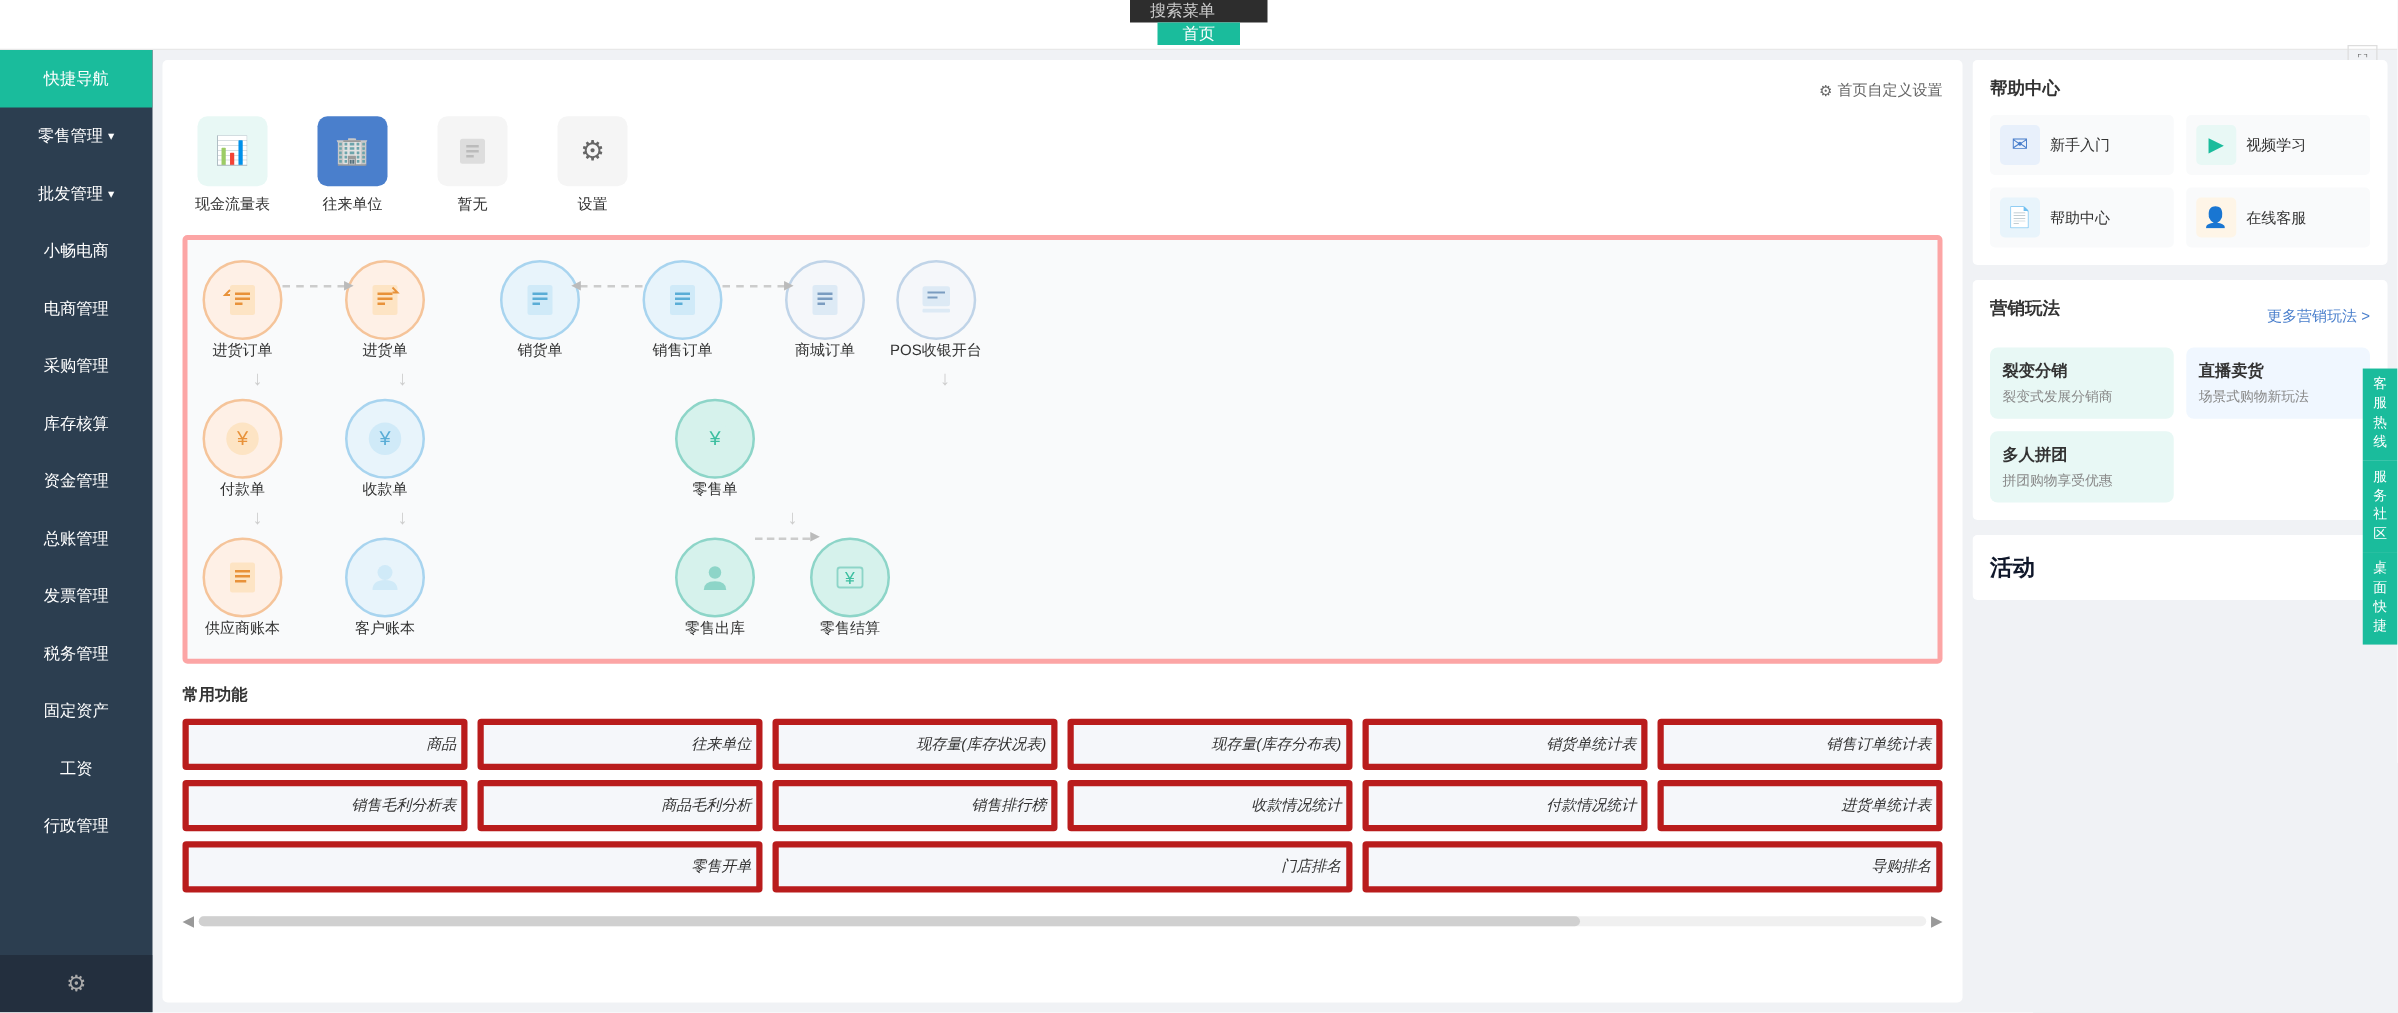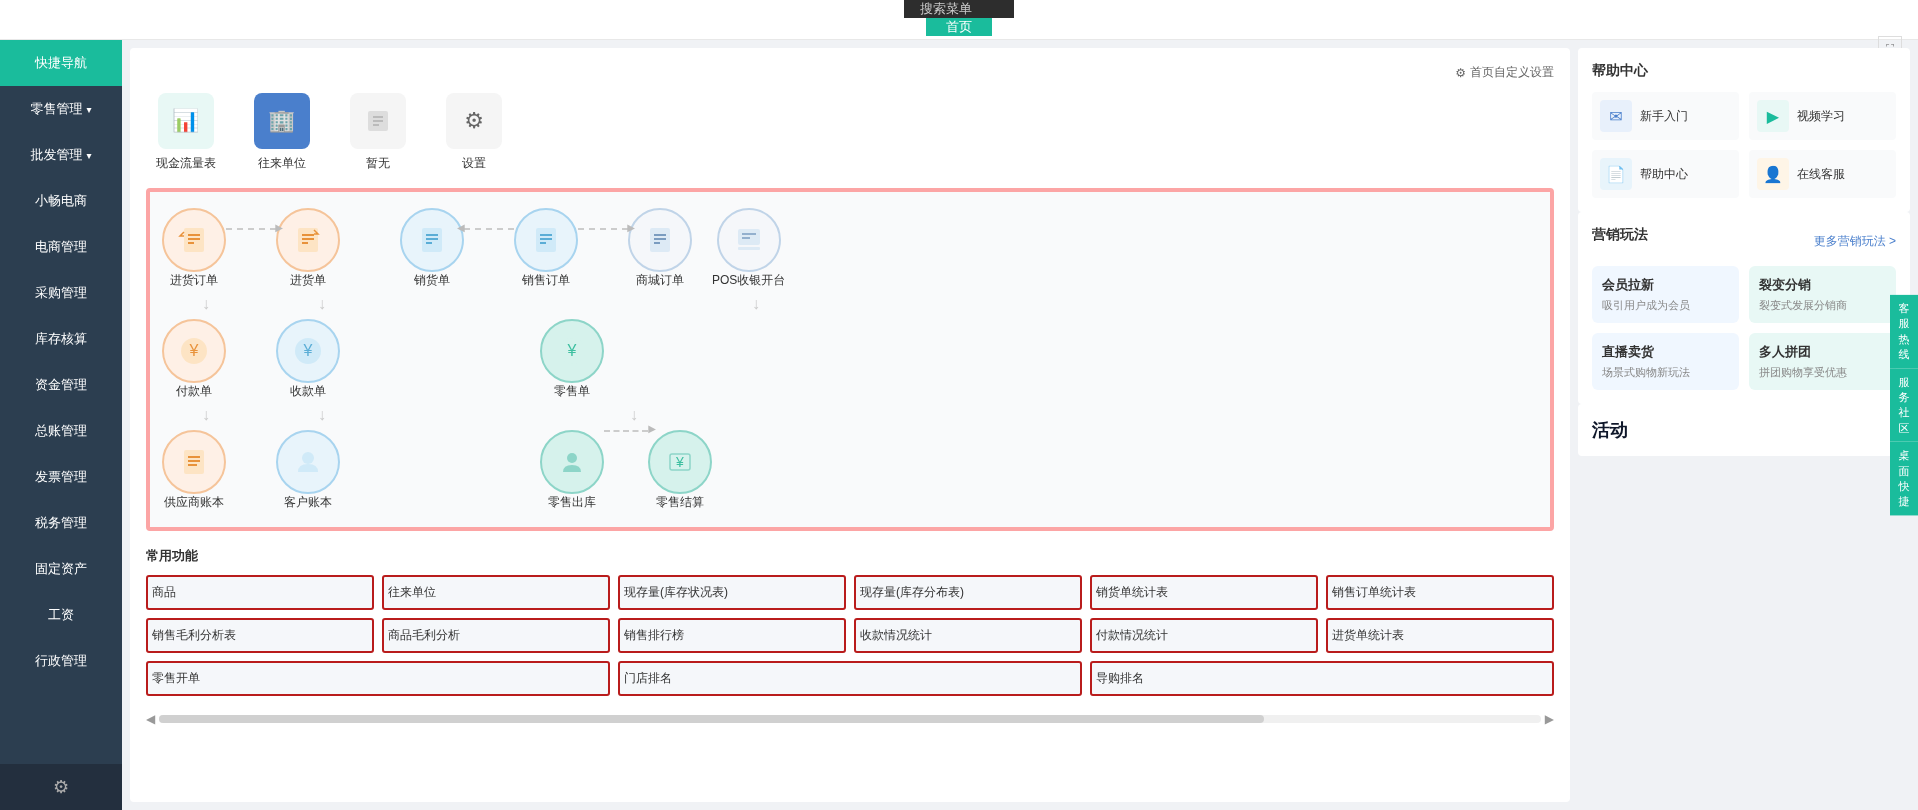--- a/index.html
+++ b/index.html
@@ -50,31 +50,31 @@
     .flow-circle.blue-light { background: #e8f4fb; color: #5aadd6; border: 2px solid #a8d4ef; }
     .flow-circle.teal-light { background: #e8f8f6; color: #3dbfa0; border: 2px solid #8dd5c8; }
     .flow-circle.gray-light { background: #f5f7fa; color: #7a9cc0; border: 2px solid #c0d4e8; }
     .flow-label { font-size: 12px; color: #333; text-align: center; }
     .flow-arrow-down { text-align: center; color: #ccc; font-size: 16px; margin: 2px auto; }
 
     
     .common-funcs { margin-bottom: 12px; }
     .section-title { font-size: 13px; font-weight: bold; color: #333; margin-bottom: 10px; }
     .func-grid { display: grid; grid-template-columns: repeat(6, 1fr); gap: 8px; margin-bottom: 8px; }
-    .func-btn { background: #f5f7fa; border: 2px solid #b91c1c; border-radius: 3px; padding: 7px 4px; text-align: left; font-size: 12px; color: #333; cursor: pointer; white-space: nowrap; overflow: hidden; text-overflow: ellipsis; }
+    .func-btn { background: #f5f7fa; border: 5px solid #b91c1c; border-radius: 3px; padding: 7px 4px; text-align: right; font-size: 12px; color: #333; cursor: pointer; white-space: nowrap; overflow: hidden; text-overflow: ellipsis; font-style: italic; }
     .func-grid-3 { display: grid; grid-template-columns: repeat(3, 1fr); gap: 8px; }
 
     
     .scroll-bar-area { display: flex; align-items: center; gap: 4px; padding: 4px 0; }
     .scroll-arrow { color: #999; cursor: pointer; font-size: 12px; }
     .scroll-track { flex: 1; height: 8px; background: #f0f0f0; border-radius: 4px; }
     .scroll-thumb { width: 80%; height: 100%; background: #d0d0d0; border-radius: 4px; }
 
     
-    .right-panel { width: 340px; flex-shrink: 0; padding: 8px 8px 8px 0; display: flex; flex-direction: column; gap: 0; overflow-y: auto; }
+    .right-panel { width: 340px; flex-shrink: 0; padding: 8px 8px 8px 0; display: flex; flex-direction: column; gap: 12px; overflow-y: auto; }
 
     
     .panel-card { background: #fff; border-radius: 4px; padding: 14px; }
     .panel-card-title { font-size: 14px; font-weight: bold; color: #333; margin-bottom: 12px; }
     .help-grid { display: grid; grid-template-columns: 1fr 1fr; gap: 10px; }
     .help-item { display: flex; align-items: center; gap: 8px; padding: 8px; background: #f9fafb; border-radius: 4px; cursor: pointer; }
     .help-icon { width: 32px; height: 32px; border-radius: 4px; display: flex; align-items: center; justify-content: center; font-size: 16px; }
     .help-icon.blue { background: #e8f0fb; color: #4a7fcc; }
     .help-icon.green { background: #e8f8f5; color: #1abc9c; }
     .help-icon.teal { background: #e8f4fb; color: #5aadd6; }
@@ -483,24 +483,20 @@
           </div>
         </div>
       </div>
 
       <div class="panel-card">
         <div class="marketing-header">
           <span class="panel-card-title">营销玩法</span>
           <span class="more-link">更多营销玩法 &gt;</span>
         </div>
         <div class="marketing-grid">
-          <div class="marketing-item blue">
-            <div class="marketing-title">会员拉新</div>
-            <div class="marketing-sub">吸引用户成为会员</div>
-          </div>
           <div class="marketing-item green">
             <div class="marketing-title">裂变分销</div>
             <div class="marketing-sub">裂变式发展分销商</div>
           </div>
           <div class="marketing-item blue">
             <div class="marketing-title">直播卖货</div>
             <div class="marketing-sub">场景式购物新玩法</div>
           </div>
           <div class="marketing-item green">
             <div class="marketing-title">多人拼团</div>

